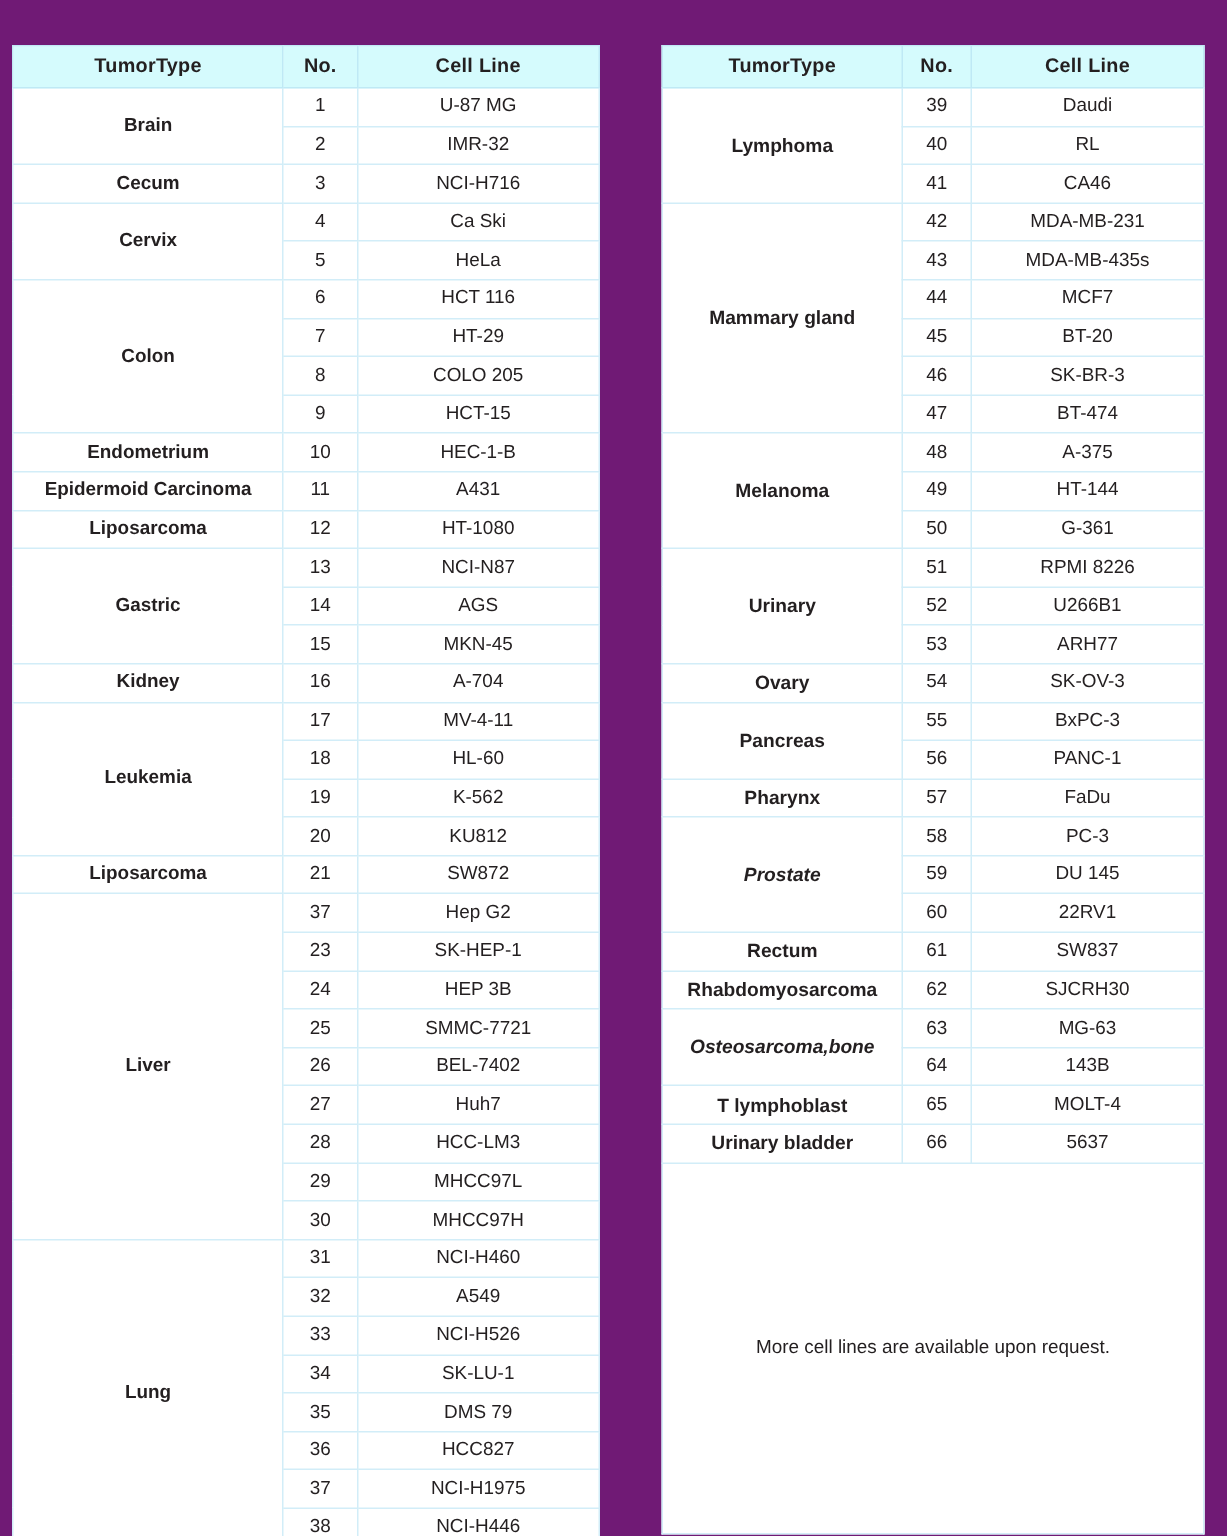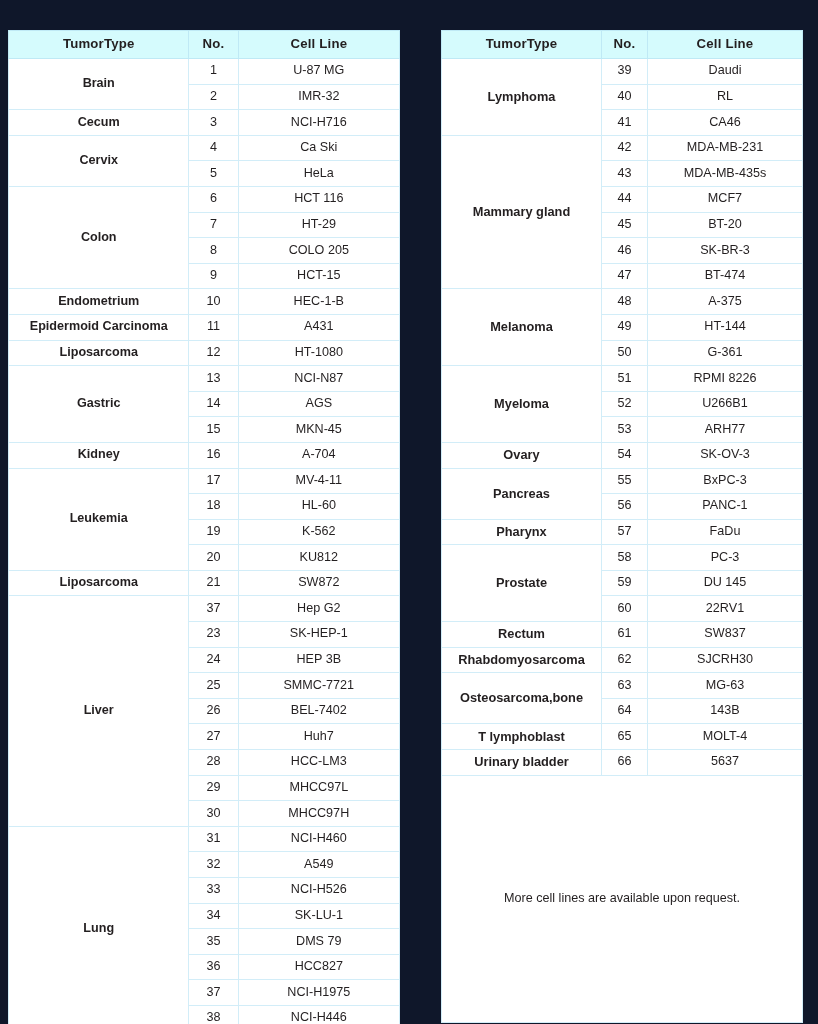--- a/index.html
+++ b/index.html
@@ -11,21 +11,21 @@
     height: 1024px;
     background: #ccfcff;
     font-family: "Liberation Sans", sans-serif;
     overflow: hidden;
   }
 
   #page {
     position: relative;
     width: 818px;
     height: 1024px;
-    background: #0f172a;
+    background: #701a75;
     box-sizing: border-box;
   }
 
   .tables-wrap {
     position: absolute;
     left: 0;
     top: 30px;
     width: 818px;
     display: flex;
     align-items: flex-start;
@@ -97,20 +97,21 @@
     margin-top: 18px;
   }
 
   .pane-right td.type-cell {
     font-weight: bold;
     font-size: 12.8px;
   }
 
   .pane-right td.type-cell.is-bold {
     font-weight: bold;
+    font-style: italic;
   }
 
   td.no-cell { font-size: 12.4px; }
   td.cell-cell { font-size: 12.6px; }
 
   td.note-cell {
     font-size: 14.4px;
     color: #231f20;
     font-weight: normal;
     vertical-align: middle;
@@ -371,21 +372,21 @@
             </tr>
             <tr>
               <td class="no-cell">49</td>
               <td class="cell-cell">HT-144</td>
             </tr>
             <tr>
               <td class="no-cell">50</td>
               <td class="cell-cell">G-361</td>
             </tr>
             <tr>
-              <td class="type-cell" rowspan="3">Myeloma</td>
+              <td class="type-cell" rowspan="3">Urinary</td>
               <td class="no-cell">51</td>
               <td class="cell-cell">RPMI 8226</td>
             </tr>
             <tr>
               <td class="no-cell">52</td>
               <td class="cell-cell">U266B1</td>
             </tr>
             <tr>
               <td class="no-cell">53</td>
               <td class="cell-cell">ARH77</td>

